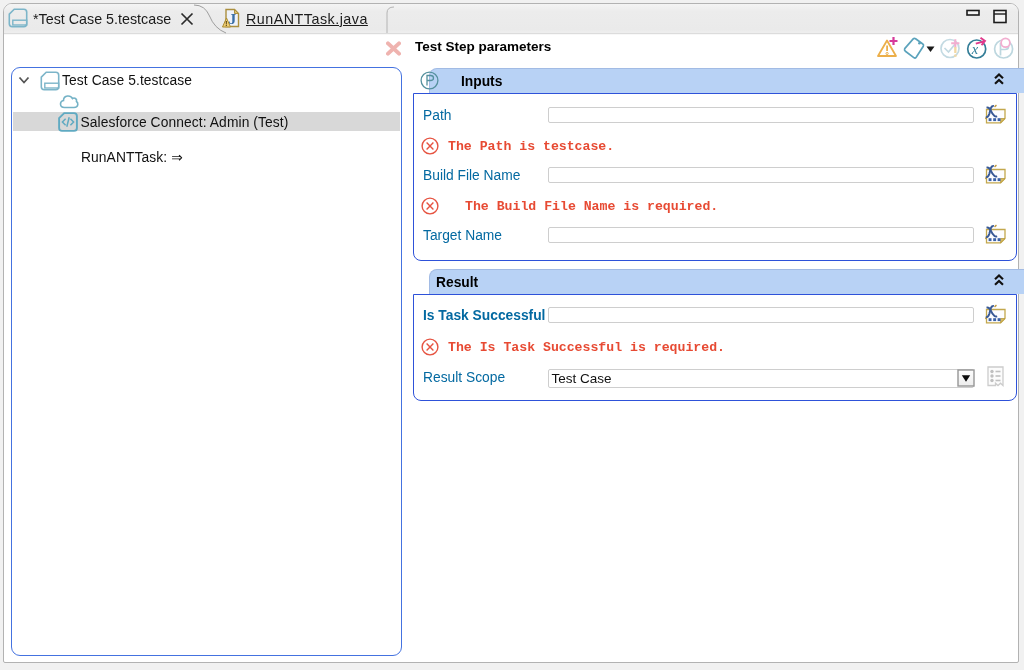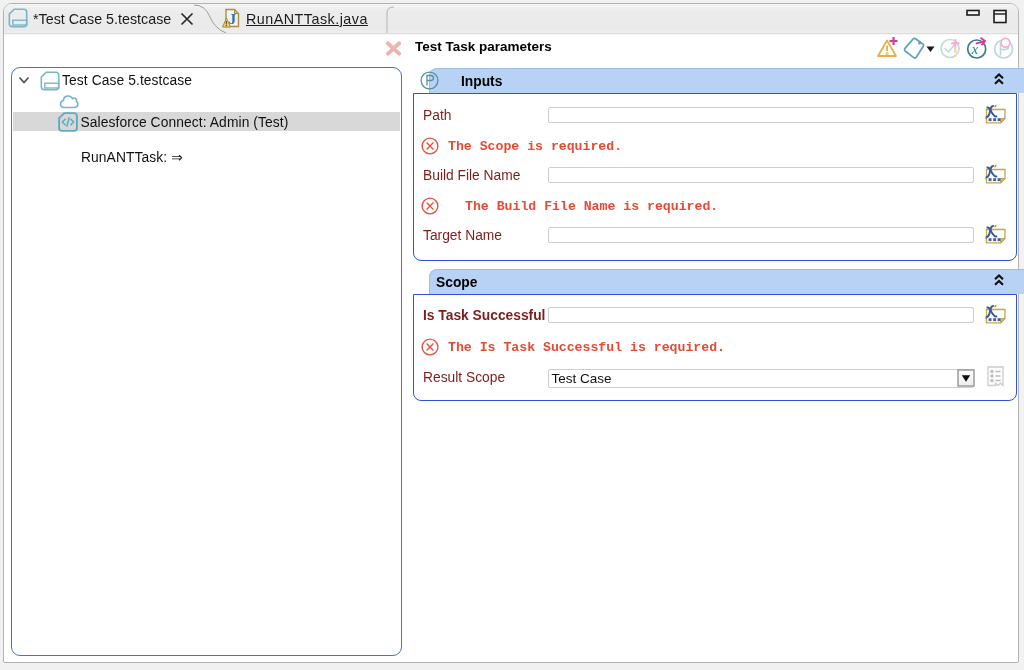--- a/index.html
+++ b/index.html
@@ -11,21 +11,21 @@
 .tabtext { position:absolute; font-size:14.3px; color:#1a1a1a; white-space:nowrap; }
 
 #tree { position:absolute; left:11px; top:67px; width:391px; height:589px; border:1.8px solid #4472e0; border-radius:9px; background:#fff; }
 .treerow { position:absolute; font-size:13.8px; color:#111; white-space:nowrap; letter-spacing:0.1px; }
 #selrow { position:absolute; left:13px; top:112px; width:387px; height:19px; background:#d8d8d8; }
 
 #title { position:absolute; left:415px; top:39px; font-size:13.5px; font-weight:bold; color:#000; }
 .sechead { position:absolute; left:429px; width:604px; height:25px; background:#b8d2f5; border:1px solid #a2bbe4; border-bottom:none; border-radius:8px 8px 0 0; }
 .sechead .htext { position:absolute; font-size:13.8px; font-weight:bold; color:#000; top:5px; }
 .secbody { position:absolute; left:412.5px; width:604px; background:#fff; border:1.5px solid #2e52d9; border-radius:0 0 8px 8px; }
-.flabel { position:absolute; left:423px; font-size:13.8px; color:#7f1d1d; white-space:nowrap; }
+.flabel { position:absolute; left:423px; font-size:13.8px; color:#0369a1; white-space:nowrap; }
 .finput { position:absolute; left:548px; width:426px; height:16.5px; background:#fff; border:1px solid #cecece; border-radius:2px; }
 .ferr { position:absolute; left:448px; font-family:"Liberation Mono",monospace; font-size:13.2px; font-weight:bold; color:#e74a33; white-space:nowrap; }
 </style>
 </head>
 <body>
 <div id="win">
 <svg id="tabsvg" width="1015" height="31" viewBox="0 0 1015 31">
   <defs>
     <linearGradient id="barg" x1="0" y1="0" x2="0" y2="1">
       <stop offset="0" stop-color="#f4f4f4"></stop>
@@ -85,21 +85,21 @@
 
 <svg class="abs" style="left:58px;top:112px;" width="20" height="20" viewBox="0 0 20 20">
   <path d="M6.2,1.1 L16,1.1 Q18.9,1.1 18.9,4 L18.9,16 Q18.9,18.9 16,18.9 L4,18.9 Q1.1,18.9 1.1,16 L1.1,6.2 Z" fill="none" stroke="#60aac2" stroke-width="1.9"></path>
   <path d="M7.6,6.8 L4.4,10 L7.6,13.2 M12.4,6.8 L15.6,10 L12.4,13.2 M11.2,5.2 L8.8,14.8" fill="none" stroke="#60aac2" stroke-width="1.5"></path>
 </svg>
 <div class="treerow" style="left:81px;top:112.5px;margin-top:36px;">RunANTTask: ⇒</div>
 
 <svg class="abs" style="left:386px;top:40.5px;" width="15" height="15" viewBox="0 0 15 15">
   <path d="M2,2.4 L13,12.6 M13,2.4 L2,12.6" stroke="#efb3af" stroke-width="4" fill="none" stroke-linecap="round"></path>
 </svg>
-<div id="title">Test Task parameters</div>
+<div id="title">Test Step parameters</div>
 
 <svg class="abs" style="left:876px;top:36px;" width="140" height="24" viewBox="0 0 140 24">
 
   <path d="M11,4.5 L20,20 L2,20 Z" fill="none" stroke="#ecaf4a" stroke-width="1.8" stroke-linejoin="round"></path>
   <rect x="10.2" y="9.5" width="1.8" height="5.5" fill="#ecaf4a"></rect>
   <circle cx="11.1" cy="17.5" r="1.1" fill="none" stroke="#ecaf4a" stroke-width="1"></circle>
   <path d="M17.5,1 L17.5,9 M13.5,5 L21.5,5" stroke="#d63a9b" stroke-width="2.2"></path>
 
   <path d="M28.7,12.6 L37.2,2.9 Q38.2,1.8 39.6,2.7 L46.8,8 Q48,8.9 47.3,10.2 L40.2,21.2 Q39.2,22.6 37.8,21.6 L29.4,15.2 Q28,14.1 28.7,12.6 Z" fill="none" stroke="#5ba3bc" stroke-width="1.7"></path>
   <circle cx="43.4" cy="7.3" r="1.3" fill="#5ba3bc"></circle>
@@ -134,41 +134,41 @@
 
 <div class="flabel" style="top:108px;">Path</div>
 <div class="finput" style="top:106.5px;"></div>
 <svg class="abs" style="left:985px;top:104px;" width="21" height="21" viewBox="0 0 21 21">
     <use href="#varico"></use>
   </svg>
 
 <svg class="abs" style="left:421px;top:137px;" width="18" height="18" viewBox="0 0 18 18">
     <use href="#errico"></use>
   </svg>
-<div class="ferr" style="top:139px;">The Scope is required.</div>
+<div class="ferr" style="top:139px;">The Path is testcase.</div>
 
 <div class="flabel" style="top:168px;">Build File Name</div>
 <div class="finput" style="top:166.5px;"></div>
 <svg class="abs" style="left:985px;top:164px;" width="21" height="21" viewBox="0 0 21 21">
     <use href="#varico"></use>
   </svg>
 
 <svg class="abs" style="left:421px;top:197px;" width="18" height="18" viewBox="0 0 18 18">
     <use href="#errico"></use>
   </svg>
 <div class="ferr" style="top:199px;margin-left:17px;">The Build File Name is required.</div>
 
 <div class="flabel" style="top:228px;">Target Name</div>
 <div class="finput" style="top:226.5px;"></div>
 <svg class="abs" style="left:985px;top:224px;" width="21" height="21" viewBox="0 0 21 21">
     <use href="#varico"></use>
   </svg>
 
 <div class="sechead" style="top:269px;">
-  <div class="htext" style="left:6px;">Scope</div>
+  <div class="htext" style="left:6px;">Result</div>
 </div>
 <svg class="abs" style="left:994px;top:274px;" width="10" height="12" viewBox="0 0 10 12">
   <path d="M1,5.2 L5,1.5 L9,5.2 M1,10.7 L5,7 L9,10.7" fill="none" stroke="#111" stroke-width="2.2"></path>
 </svg>
 <div class="secbody" style="top:294px;height:107px;"></div>
 
 <div class="flabel" style="top:308px;font-weight:bold;">Is Task Successful</div>
 <div class="finput" style="top:306.5px;"></div>
 <svg class="abs" style="left:985px;top:304px;" width="21" height="21" viewBox="0 0 21 21">
     <use href="#varico"></use>

